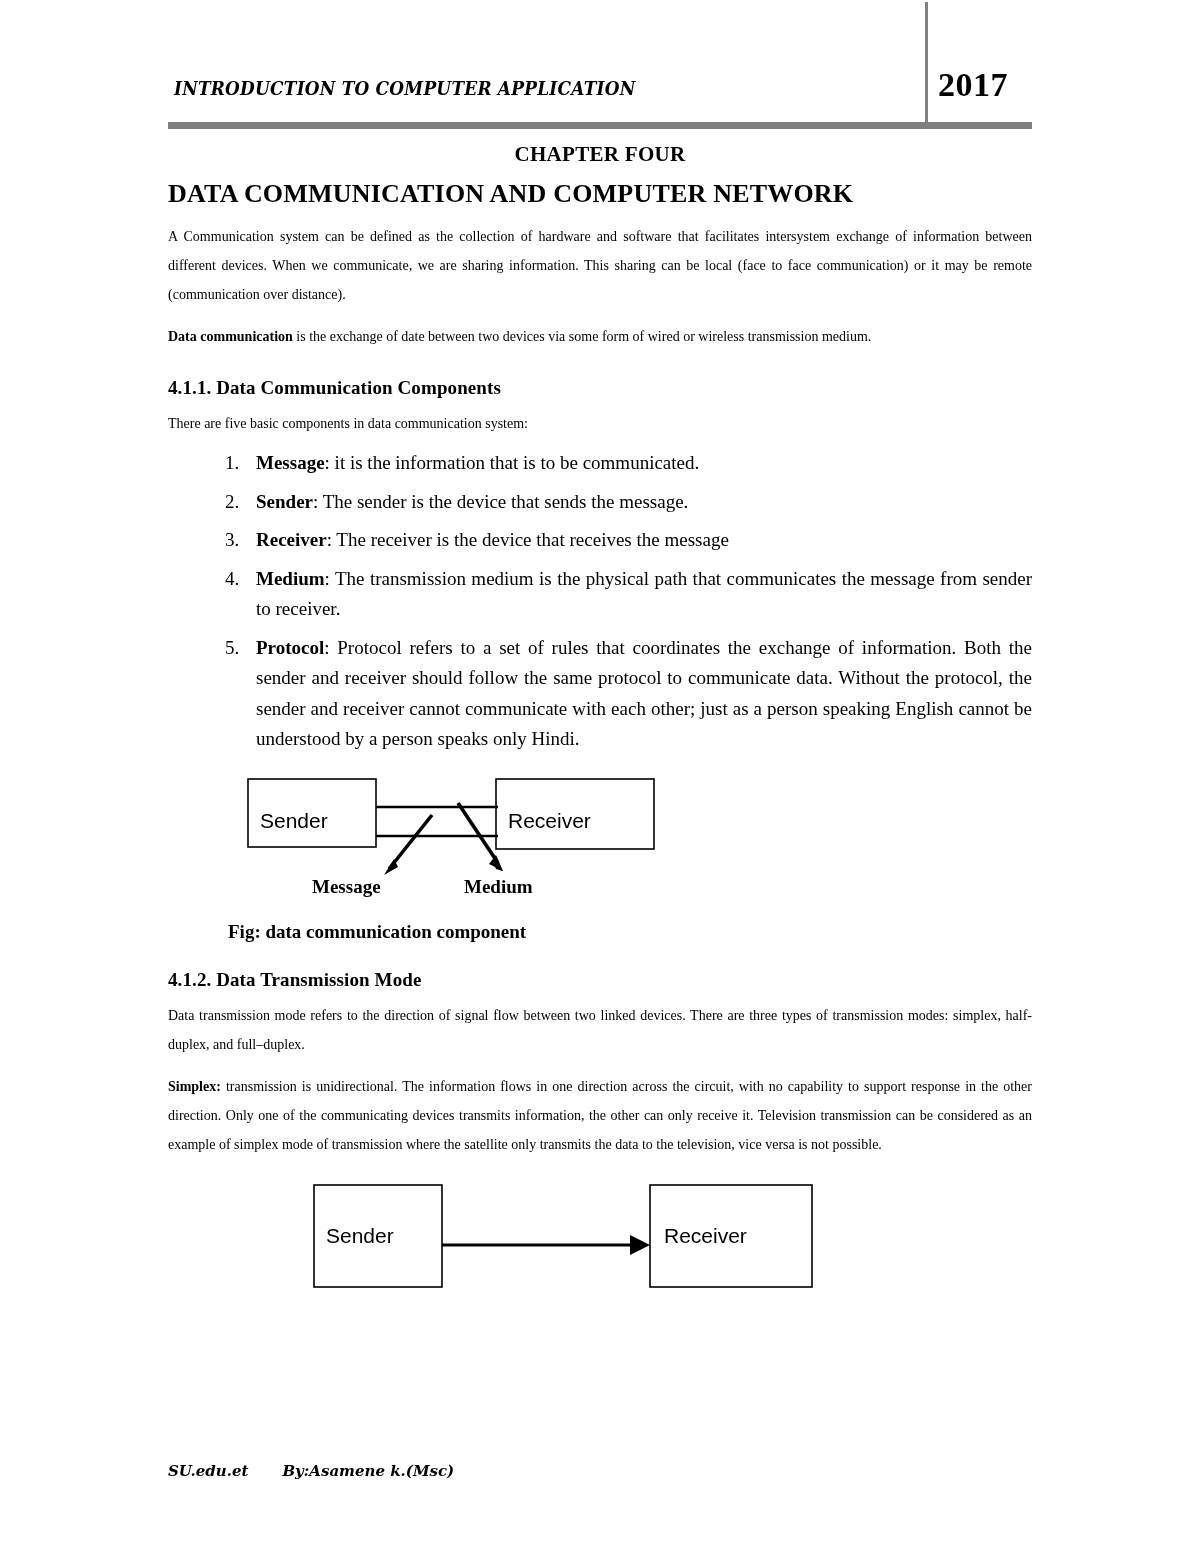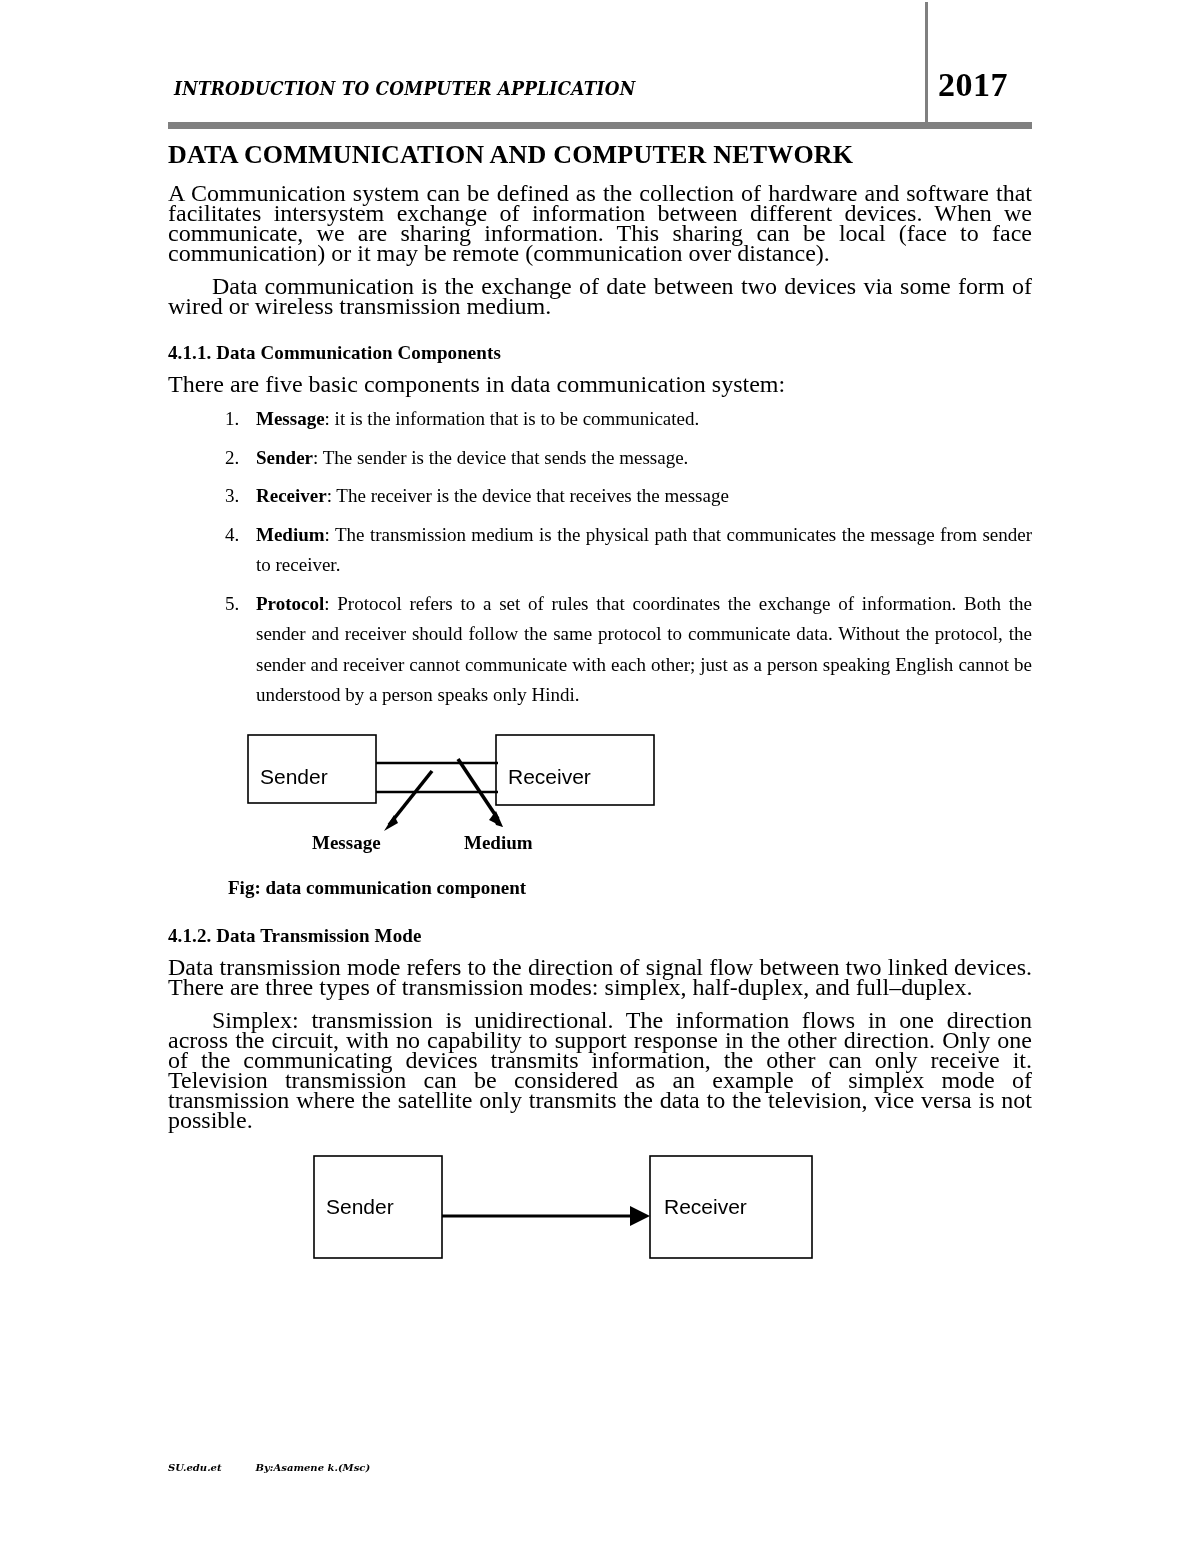--- a/index.html
+++ b/index.html
@@ -101,27 +101,27 @@
     margin: 16px 0 0 0;
     letter-spacing: 0.1px;
   }
   h3.subsection {
     font-size: 19px;
     font-weight: bold;
     margin: 26px 0 0 0;
     letter-spacing: 0.1px;
   }
   p.body {
-    font-size: 24px;
-    line-height: 20px;
+    font-size: 14px;
+    line-height: 29px;
     text-align: justify;
     margin: 13px 0 0 0;
   }
   p.body.tight { margin-top: 10px; }
-  p.body .b { font-weight: normal; margin-left: 44px; }
+  p.body .b { font-weight: bold; }
 
   ol.components {
     margin: 10px 0 0 0;
     padding: 0 0 0 76px;
     font-size: 19px;
     line-height: 30.5px;
   }
   ol.components > li {
     text-align: justify;
     margin: 0 0 8px 0;
@@ -173,40 +173,41 @@
 
   
   .page-footer {
     position: absolute;
     left: 168px;
     top: 1462px;
     width: 864px;
     font-family: "DejaVu Serif", "Liberation Serif", serif;
     font-weight: bold;
     font-style: italic;
-    font-size: 10px;
+    font-size: 15px;
   }
   .footer-site { margin-right: 34px; }
 </style>
 </head>
 <body>
 
 <div class="page">
 
   <div class="content">
 
     <div class="page-header">
       <div class="header-row">
         <div class="header-title">INTRODUCTION TO COMPUTER APPLICATION</div>
         <div class="header-vrule"></div>
         <div class="header-year">2017</div>
         <div class="header-bar"></div>
       </div>
     </div>
 
+    <h1 class="chapter">CHAPTER FOUR</h1>
 
     <h1 class="doc-title">DATA COMMUNICATION AND COMPUTER NETWORK</h1>
 
 
     <p class="body">A Communication system can be defined as the collection of hardware and software that facilitates intersystem exchange of information between different devices. When we communicate, we are sharing information. This sharing can be local (face to face communication) or it may be remote (communication over distance).</p>
 
     <p class="body">
       <span class="b">Data communication</span><span> is the exchange of date between two devices via some form of wired or wireless transmission medium.</span>
     </p>
 

